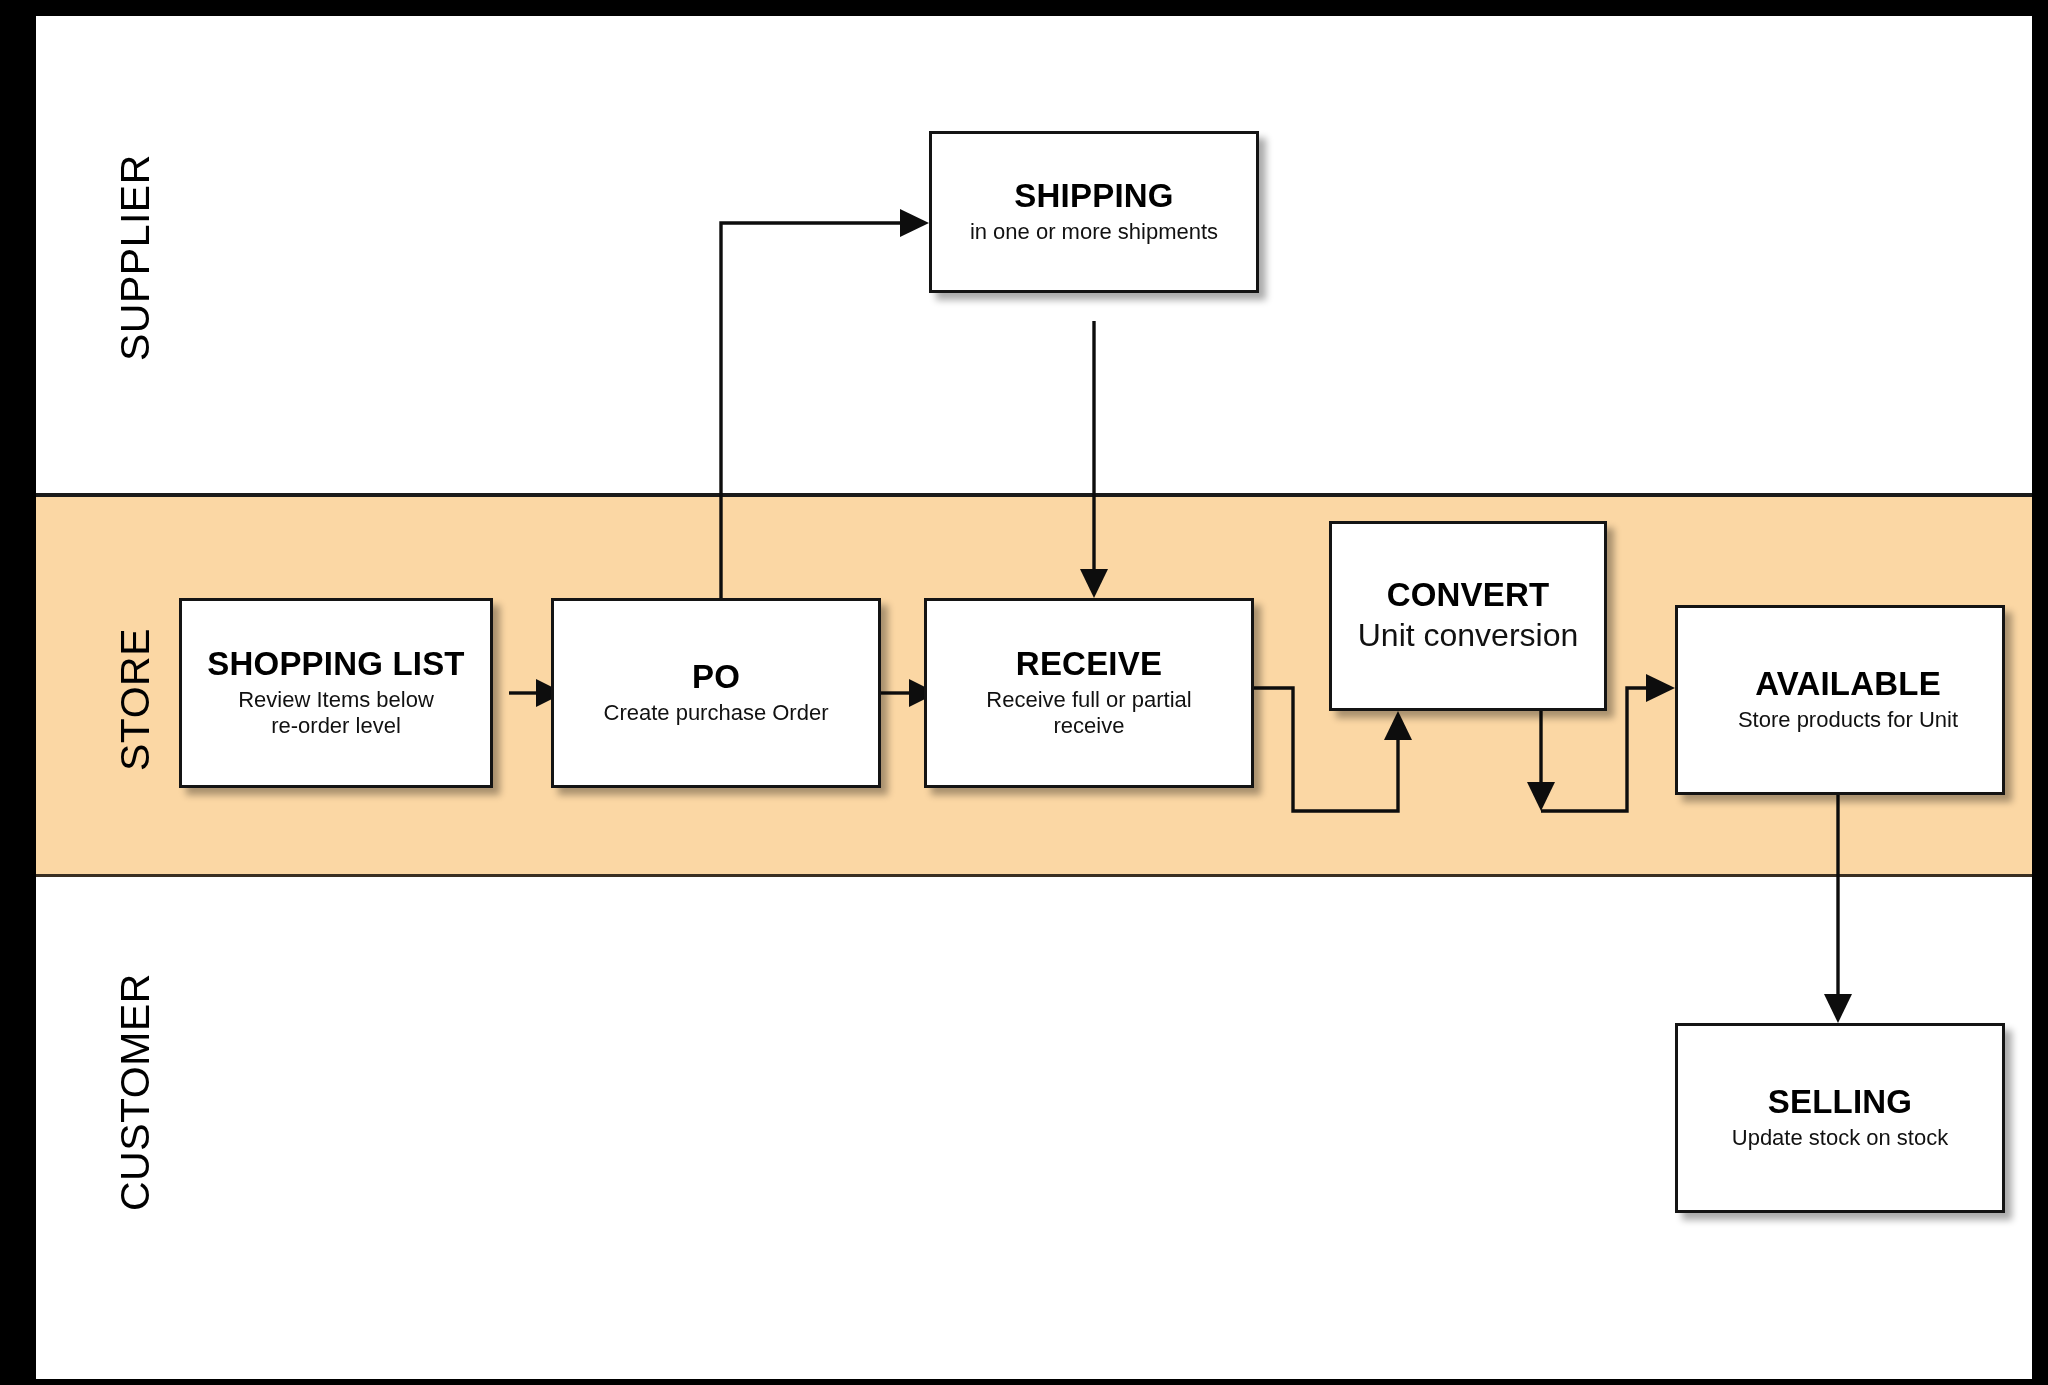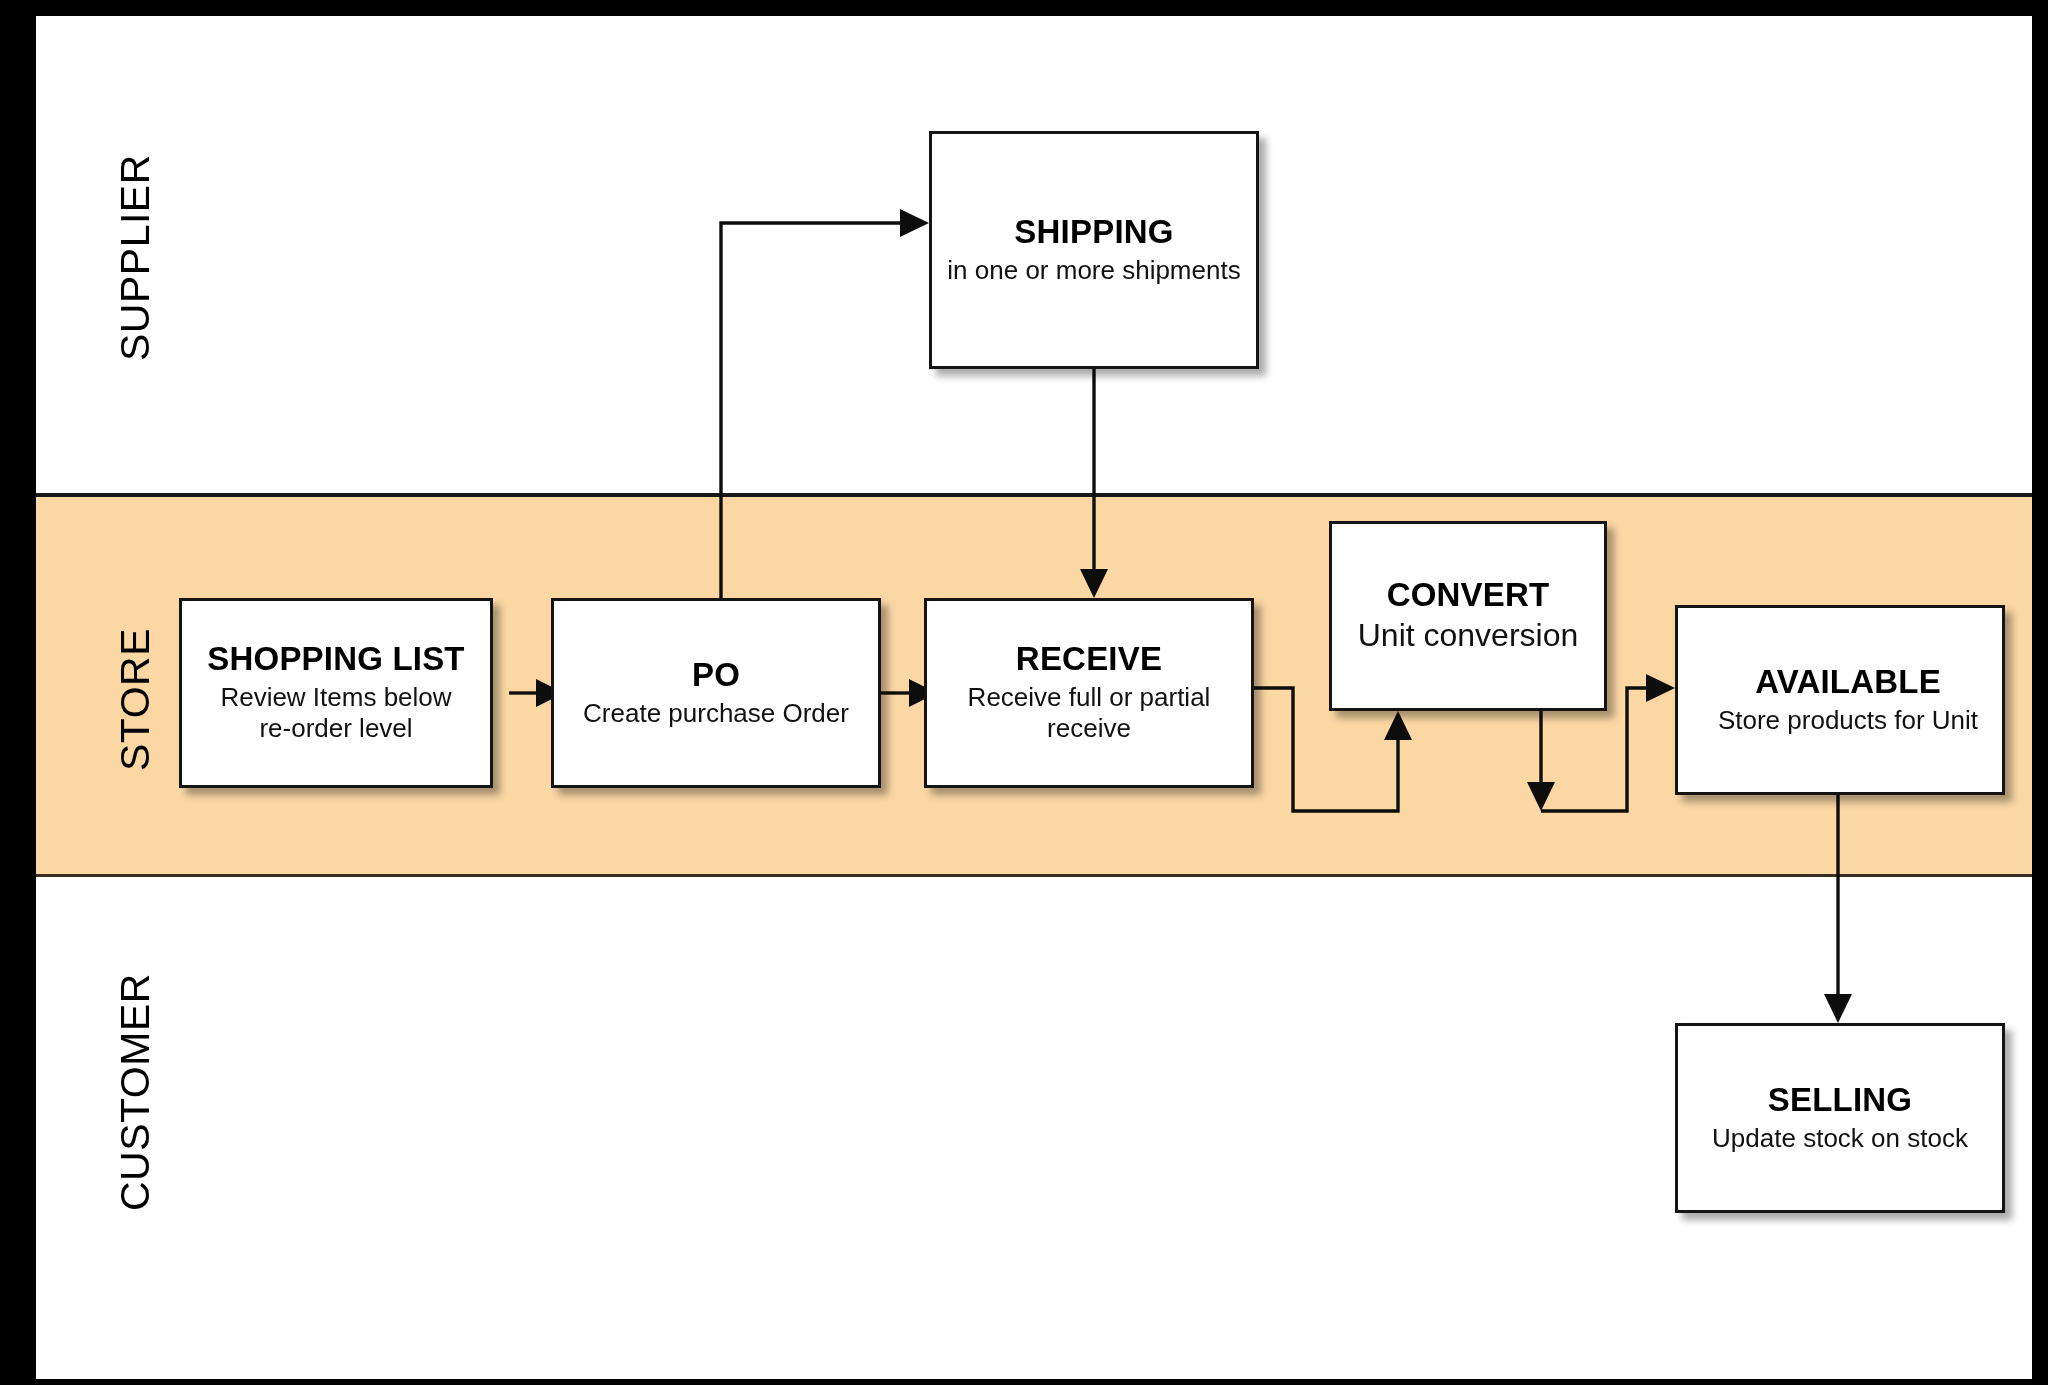--- a/index.html
+++ b/index.html
@@ -88,30 +88,30 @@
     z-index: 6;
   }
   .node .node-title {
     font-size: 33px;
     font-weight: bold;
     color: #000000;
     line-height: 1.12;
     letter-spacing: 0.2px;
   }
   .node .node-desc {
-    font-size: 26px;
+    font-size: 22px;
     font-weight: 400;
     color: #111111;
     line-height: 1.2;
     margin-top: 4px;
     padding: 0 10px;
     white-space: pre-line;
   }
 
-  #node-shipping     { left: 893px;  top: 115px; width: 330px; height: 238px; text-align: center; }
+  #node-shipping     { left: 893px;  top: 115px; width: 330px; height: 162px; text-align: center; }
   #node-shoppinglist { left: 143px;  top: 582px; width: 314px; height: 190px; }
   #node-po           { left: 515px;  top: 582px; width: 330px; height: 190px; }
   #node-receive      { left: 888px;  top: 582px; width: 330px; height: 190px; text-align: center; }
   #node-convert      { left: 1293px; top: 505px; width: 278px; height: 190px; }
   #node-available    { left: 1639px; top: 589px; width: 330px; height: 190px; padding-left: 16px; }
   #node-selling      { left: 1639px; top: 1007px; width: 330px; height: 190px; }
 
   
   #node-convert .node-title { font-size: 33px; }
   #node-convert .node-desc  { font-size: 32px; margin-top: 2px; }

